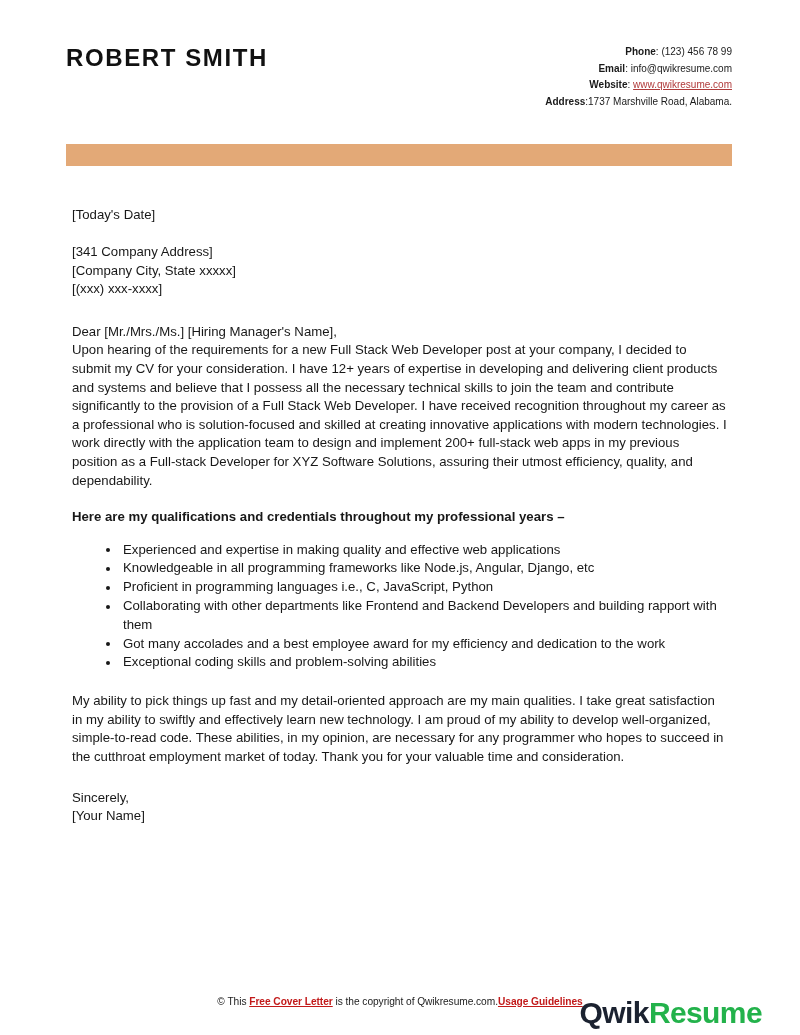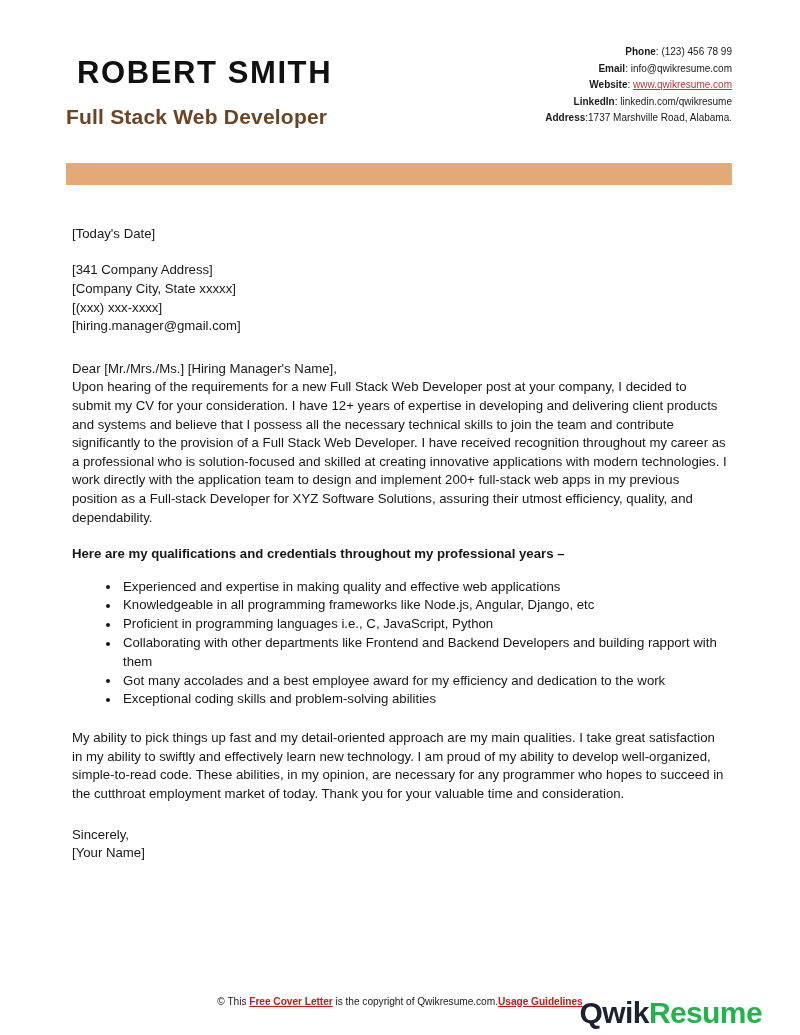--- a/index.html
+++ b/index.html
@@ -23,26 +23,26 @@
   
   .header {
     display: flex;
     align-items: flex-start;
     justify-content: space-between;
     padding: 38px 68px 0 66px;
     box-sizing: border-box;
   }
   .identity { padding-top: 6px; }
   .name {
-    font-size: 31px;
+    font-size: 24px;
     font-weight: bold;
     letter-spacing: 1.6px;
     color: #111111;
     line-height: 1.15;
-    margin: 11px;
+    margin: 0;
     white-space: nowrap;
   }
   .job-title {
     font-size: 21px;
     font-weight: bold;
     color: #6b4423;
     letter-spacing: 0.2px;
     margin: 14px 0 0 0;
     line-height: 1.15;
     white-space: nowrap;
@@ -164,56 +164,51 @@
 </style>
 </head>
 <body>
 
 <div class="page">
 
   <div class="header">
 
     <div class="identity">
       <div class="name">ROBERT SMITH</div>
-      <div class="job-title">Full Stack Web Developer</div>
     </div>
 
     <div class="contact">
       <div>
         <span class="lbl">Phone</span><span>: (123) 456 78 99</span>
       </div>
       <div>
         <span class="lbl">Email</span><span>: info@qwikresume.com</span>
       </div>
       <div>
         <span class="lbl">Website</span><span>: </span><a class="weblink" href="#">www.qwikresume.com</a>
-      </div>
-      <div>
-        <span class="lbl">LinkedIn</span><span>: linkedin.com/qwikresume</span>
       </div>
       <div>
         <span class="lbl">Address</span><span>:1737 Marshville Road, Alabama.</span>
       </div>
     </div>
 
   </div>
 
   <div class="divider-wrap">
     <div class="divider-bar"></div>
   </div>
 
   <div class="content">
 
     <div class="block-date">[Today's Date]</div>
 
     <div class="recipient">
       <div>[341 Company Address]</div>
       <div>[Company City, State xxxxx]</div>
       <div>[(xxx) xxx-xxxx]</div>
-      <div>[hiring.manager@gmail.com]</div>
     </div>
 
     <div class="salutation">Dear [Mr./Mrs./Ms.] [Hiring Manager's Name],</div>
 
     <div class="para">Upon hearing of the requirements for a new Full Stack Web Developer post at your company, I decided to submit my CV for your consideration. I have 12+ years of expertise in developing and delivering client products and systems and believe that I possess all the necessary technical skills to join the team and contribute significantly to the provision of a Full Stack Web Developer. I have received recognition throughout my career as a professional who is solution-focused and skilled at creating innovative applications with modern technologies. I work directly with the application team to design and implement 200+ full-stack web apps in my previous position as a Full-stack Developer for XYZ Software Solutions, assuring their utmost efficiency, quality, and dependability.</div>
 
     <div class="intro-line">Here are my qualifications and credentials throughout my professional years –</div>
 
     <ul class="bullets">
       <li>Experienced and expertise in making quality and effective web applications</li>

